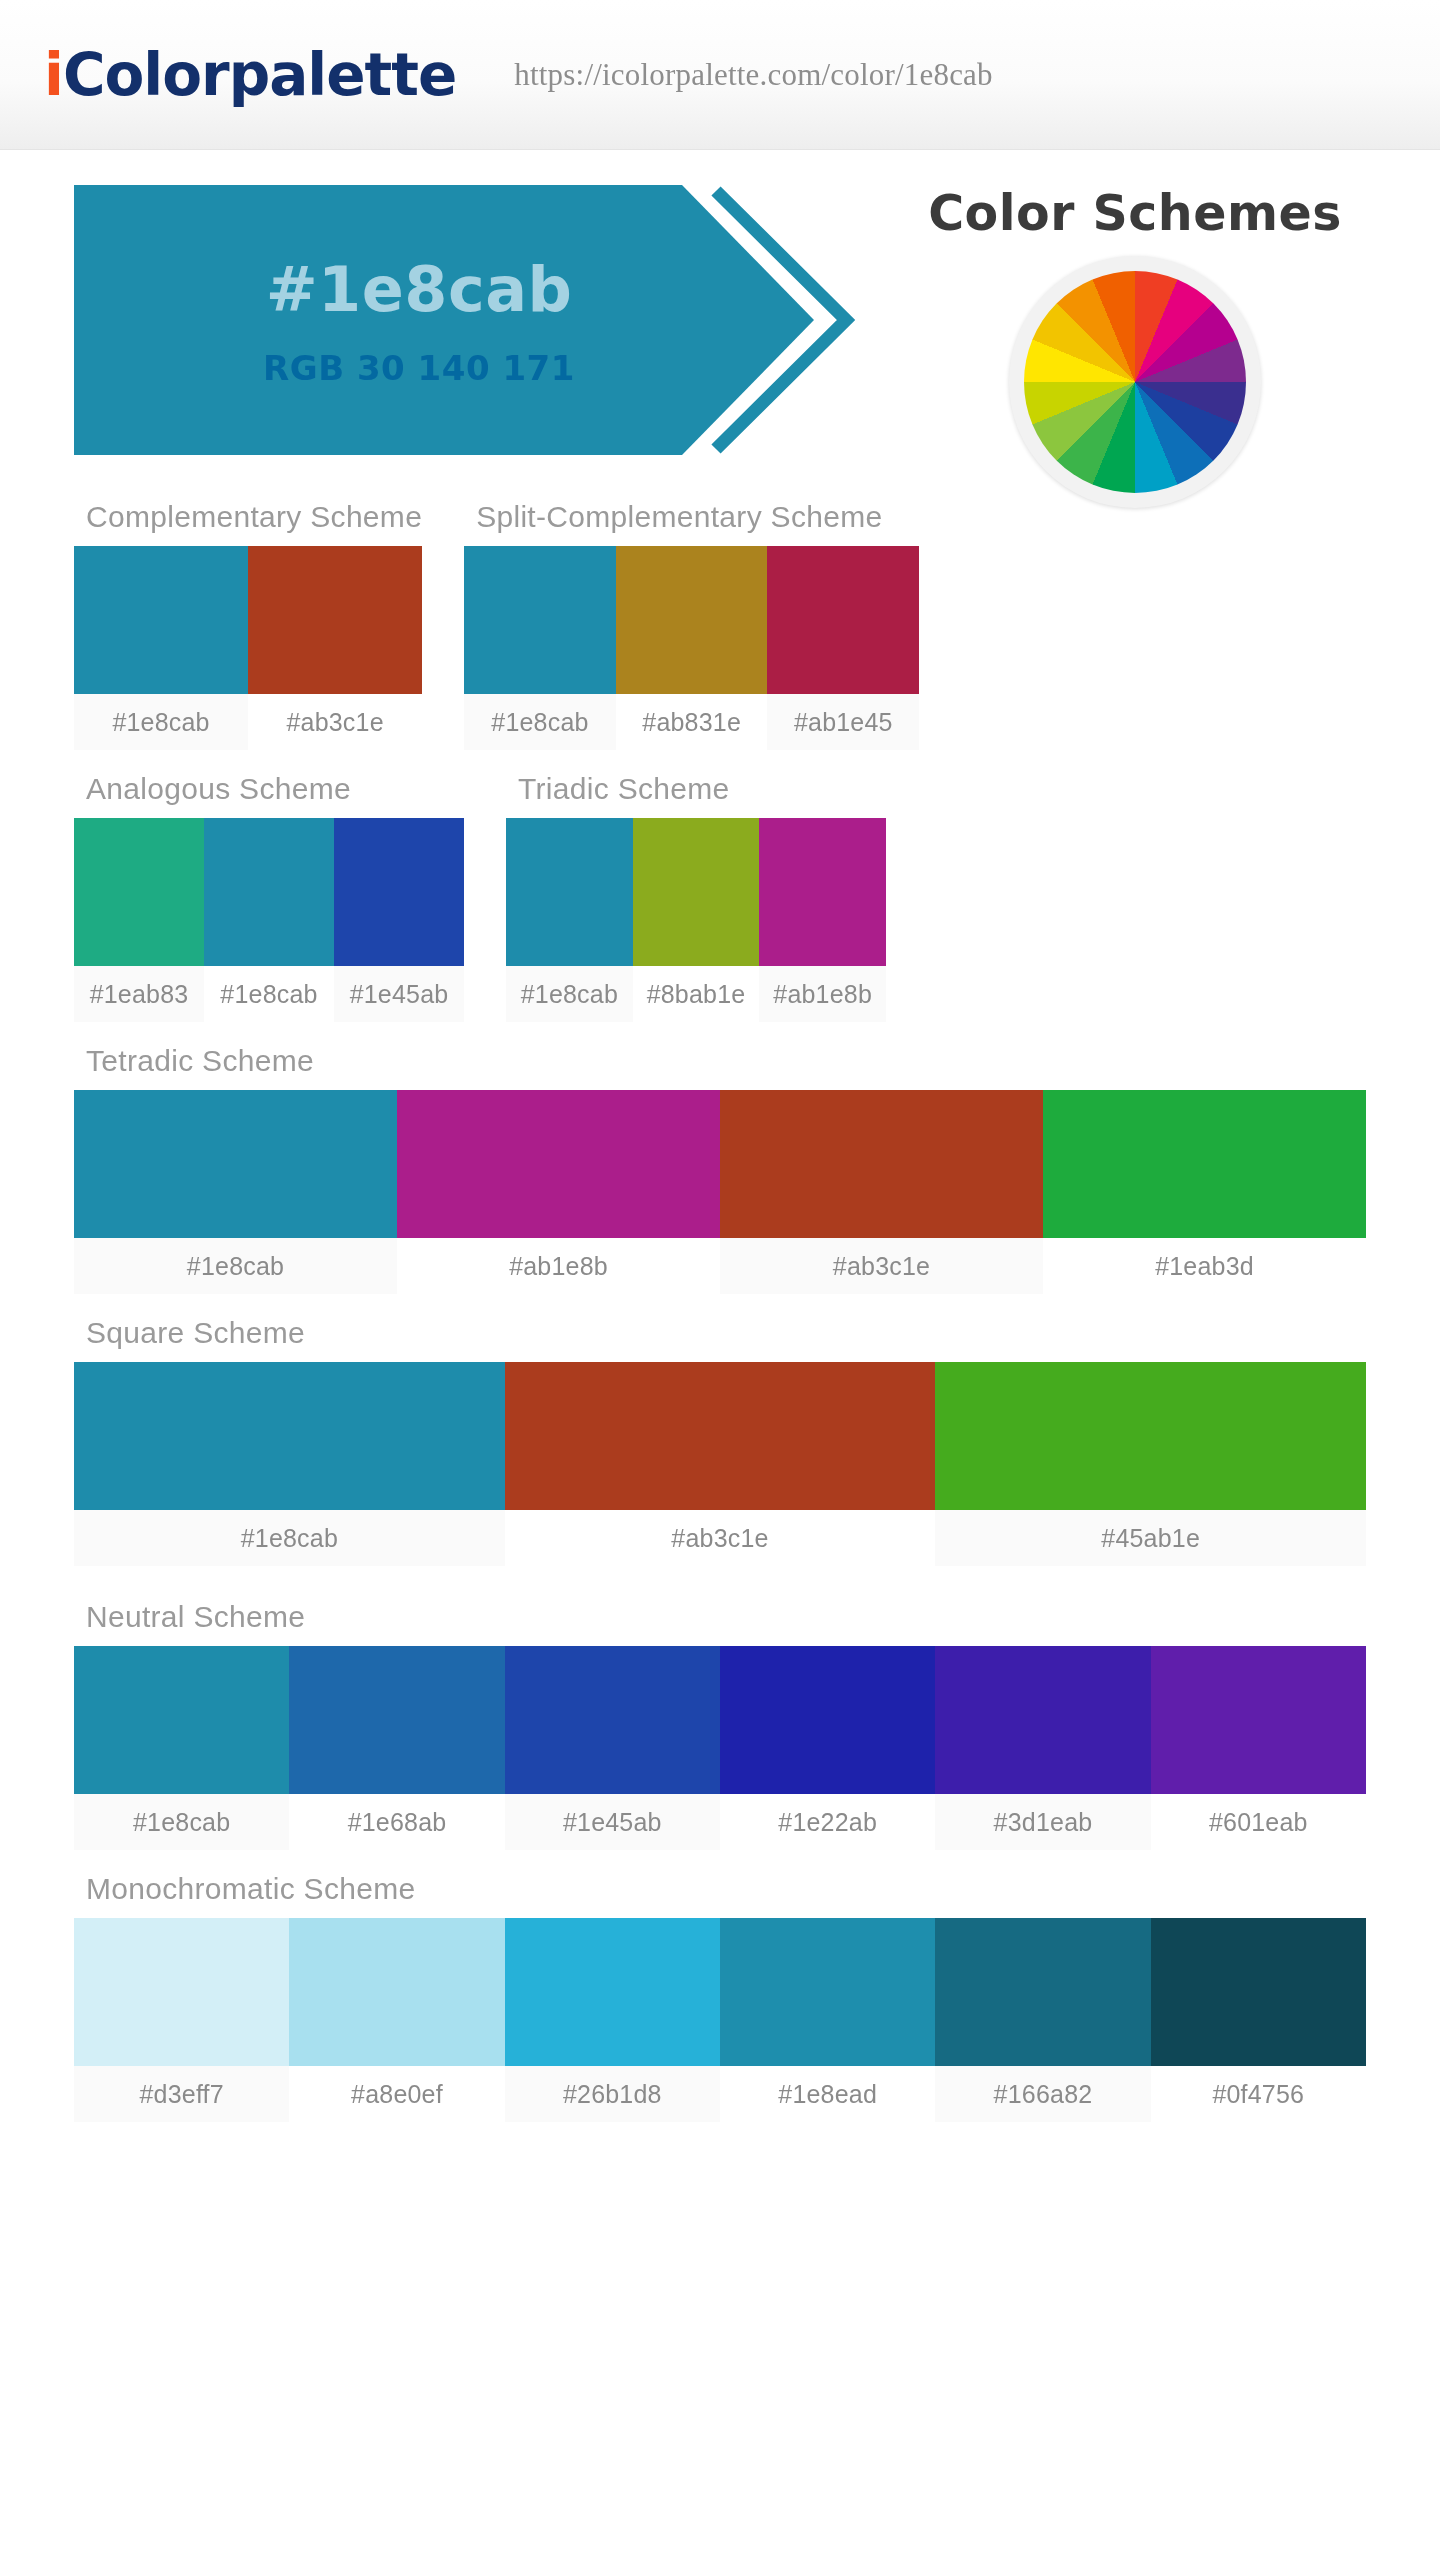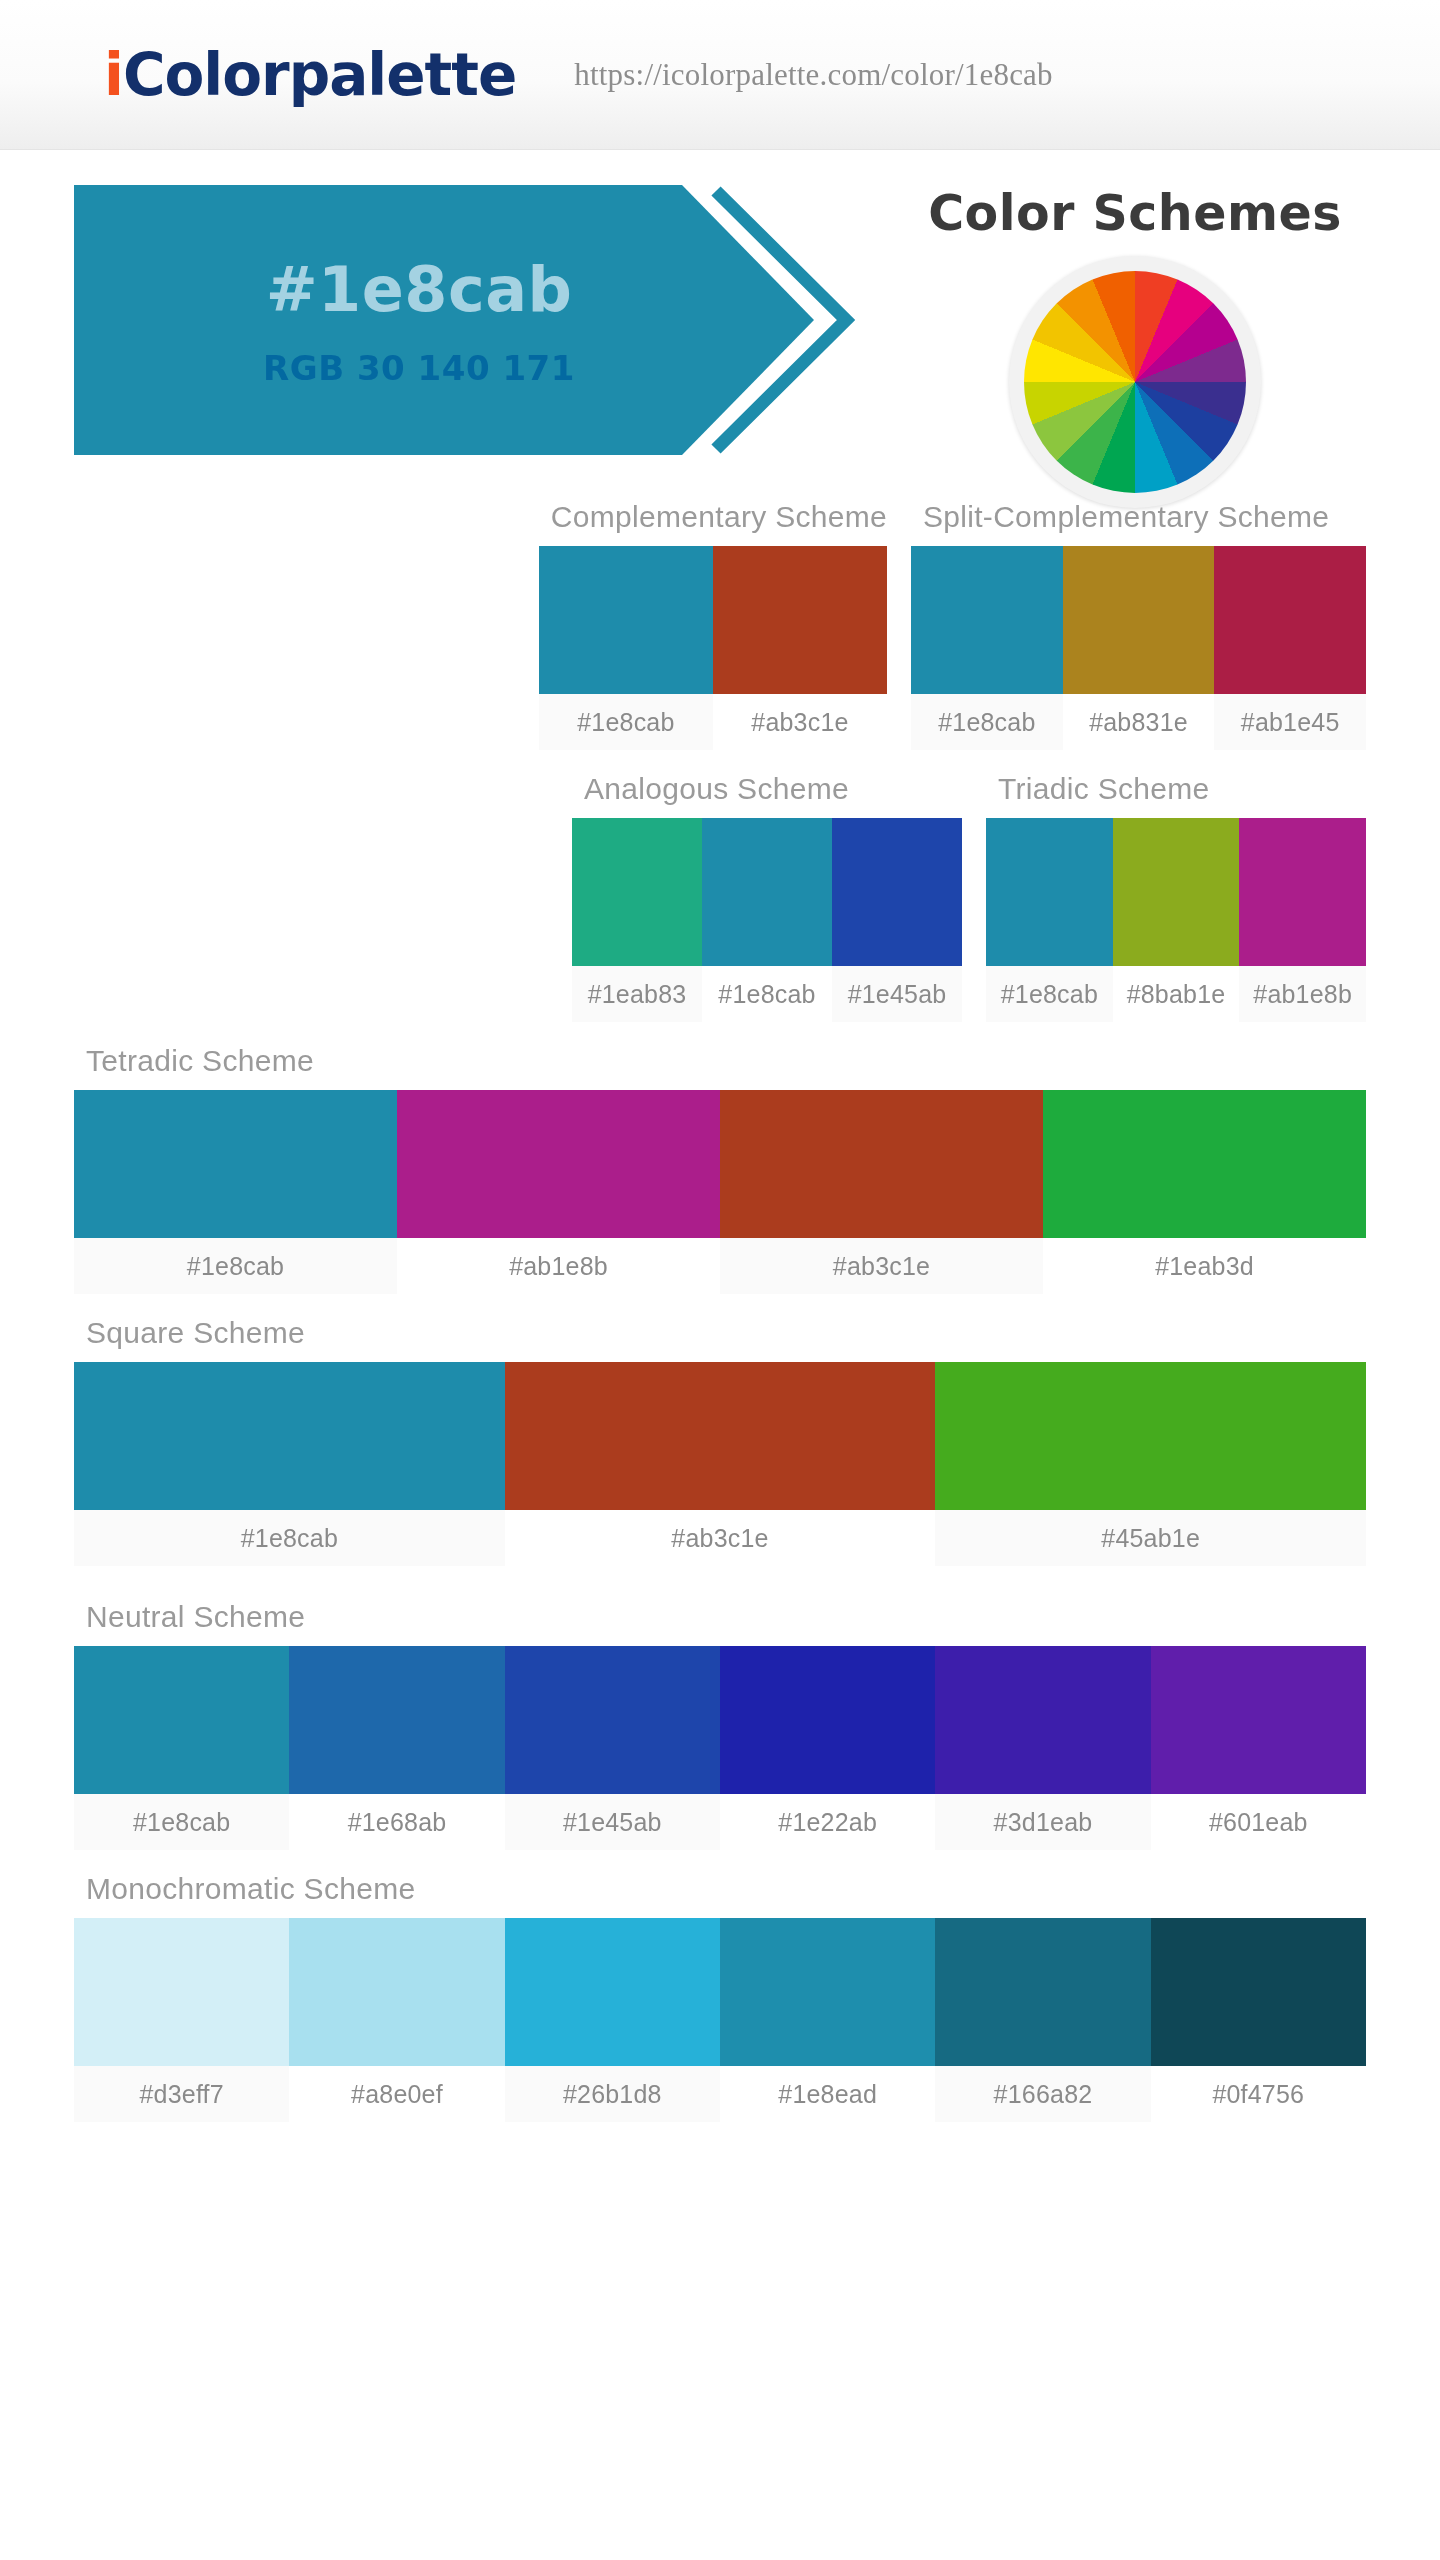--- a/index.html
+++ b/index.html
@@ -13,21 +13,21 @@
   }
 
   .page { width:1440px; min-height:2560px; position:relative; background:#fff; }
 
   
   .header {
     height:150px;
     background:linear-gradient(180deg,#ffffff 0%,#fbfbfb 55%,#eeeeee 100%);
     display:flex;
     align-items:center;
-    padding-left:104px;
+    padding-left:44px;
     position:relative;
     border-bottom:1px solid #e4e4e4;
   }
   .logo {
     font-size:58px;
     font-weight:bold;
     letter-spacing:-1px;
     white-space:nowrap;
     font-family:"DejaVu Sans", sans-serif;
   }
@@ -116,21 +116,21 @@
   }
   .wheel {
     width:222px; height:222px; border-radius:50%;
     position:relative; overflow:hidden;
   }
 
   
   .schemes {
     padding:45px 74px 40px 74px;
   }
-  .scheme-row { display:flex; gap:24px; margin-bottom:22px;justify-content:flex-end; }
+  .scheme-row { display:flex; gap:42px; margin-bottom:22px; }
   .scheme { }
   .scheme-label {
     font-size:30px;
     color:#9a9a9a;
     font-weight:400;
     padding:0 0 12px 12px;
     font-family:"Liberation Sans", sans-serif;
     letter-spacing:.3px;
     white-space:nowrap;
   }

